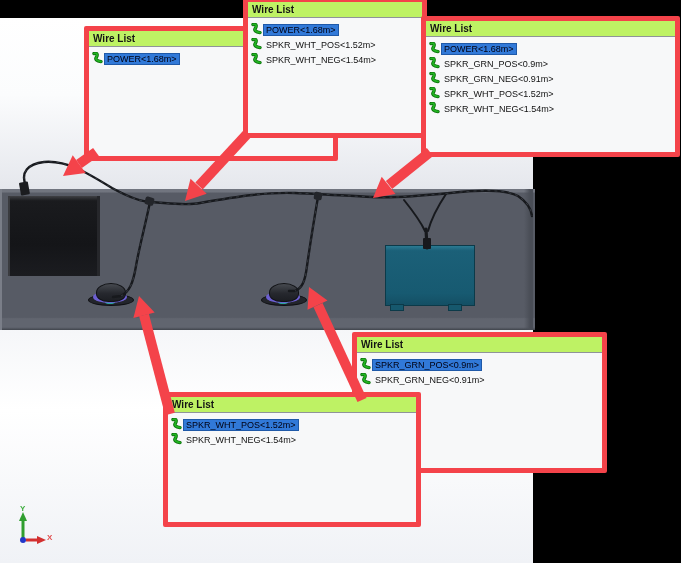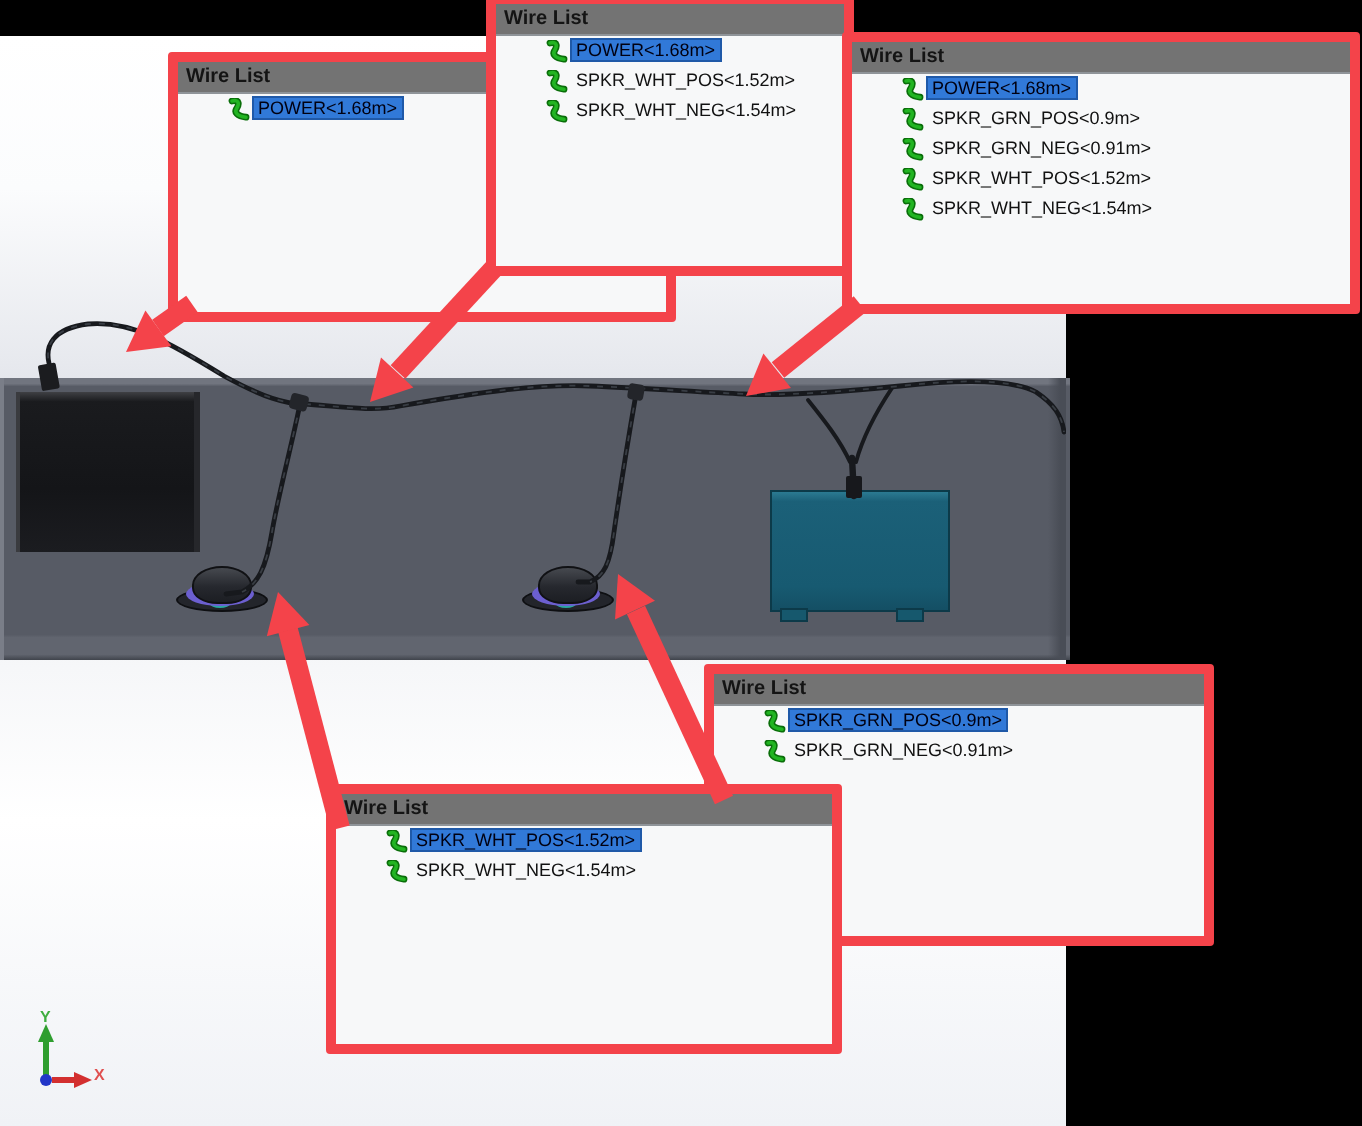--- a/index.html
+++ b/index.html
@@ -42,23 +42,23 @@
   #triad-x-label{left:47px;top:515px;color:#e05050;}
   
   .wirebox{position:absolute;box-sizing:border-box;border:5px solid var(--red);
     border-radius:2px;background:#f7f8f9;}
   #panel-1{left:84px;top:26px;width:254px;height:135px;z-index:10;}
   #panel-2{left:243px;top:-3px;width:184px;height:141px;z-index:11;}
   #panel-3{left:421px;top:16px;width:259px;height:141px;z-index:12;}
   #panel-4{left:352px;top:332px;width:255px;height:141px;z-index:13;}
   #panel-5{left:163px;top:392px;width:258px;height:135px;z-index:14;}
   .wirebox .hdr{height:15px;line-height:15px;padding-left:4px;font-size:10px;font-weight:bold;
-    color:#141414;background:#737373;border-bottom:1px solid #8f9499;}
+    color:#141414;background:#bef264;border-bottom:1px solid #8f9499;}
   .wirebox ul{list-style:none;margin:2px 0 0 0;padding:0;}
-  .wirebox li{display:flex;align-items:flex-start;height:15px;padding-left:24px;}
+  .wirebox li{display:flex;align-items:flex-end;height:15px;padding-left:2px;}
   .wirebox li svg{flex:0 0 12px;margin-right:2px;}
   .wirebox .label{font-size:9px;color:#111;padding:0 2px;white-space:nowrap;}
   .wirebox li.selected .label{background:var(--sel);box-shadow:0 0 0 1px #1f59a8;color:#001;}
   
   #arrows-svg{position:absolute;left:0;top:0;width:681px;height:563px;z-index:20;pointer-events:none;}
 </style>
 </head>
 <body>
 
 <div id="canvas">

